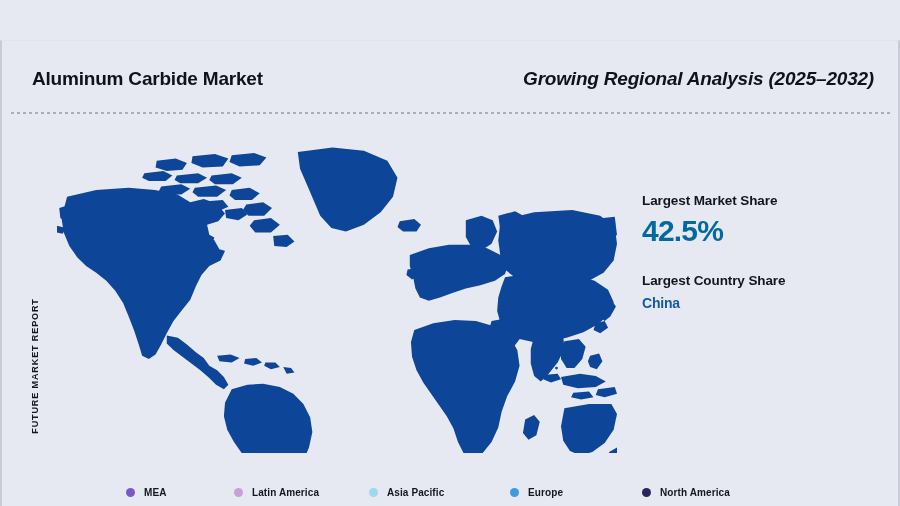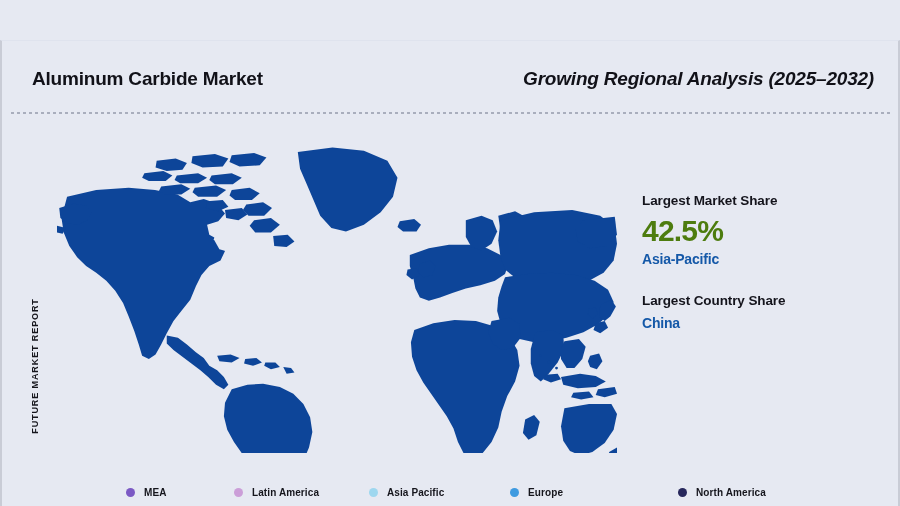--- a/index.html
+++ b/index.html
@@ -57,21 +57,21 @@
 
   .stats{
     position:absolute; left:640px; top:152px; width:250px;
   }
   .stat-block{ margin-bottom:26px; }
   .stat-label{
     font-size:13.5px; font-weight:bold; color:#14141c;
     letter-spacing:-0.1px; margin-bottom:7px;
   }
   .stat-value{
-    font-size:30px; font-weight:bold; color:#4d7c0f;
+    font-size:30px; font-weight:bold; color:#0369a1;
     letter-spacing:-0.8px; line-height:1.05; margin-bottom:4px;
   }
   .stat-region{
     font-size:14px; font-weight:bold; color:#1458a8;
     letter-spacing:-0.2px;
   }
 
   .legend{
     position:absolute; left:0; top:446px; width:900px; height:22px;
   }
@@ -198,21 +198,20 @@
         <circle cx="892" cy="414" r="2.5"></circle>
         <circle cx="864" cy="392" r="2"></circle>
       </g>
     </svg>
   </div>
 
   <div class="stats">
     <div class="stat-block">
       <div class="stat-label">Largest Market Share</div>
       <div class="stat-value">42.5%</div>
-      <div class="stat-region">Asia-Pacific</div>
     </div>
     <div class="stat-block">
       <div class="stat-label">Largest Country Share</div>
       <div class="stat-region">China</div>
     </div>
   </div>
 
   <div class="legend">
     <div class="legend-item" style="left:88px;padding-left:36px;">
       <span class="dot" style="background: rgb(123, 89, 196);"></span>
@@ -223,19 +222,19 @@
       <span>Latin America</span>
     </div>
     <div class="legend-item" style="left:367px;">
       <span class="dot" style="background: rgb(158, 215, 239);"></span>
       <span>Asia Pacific</span>
     </div>
     <div class="legend-item" style="left:508px;">
       <span class="dot" style="background: rgb(62, 154, 224);"></span>
       <span>Europe</span>
     </div>
-    <div class="legend-item" style="left:660px;padding-left:16px;">
+    <div class="legend-item" style="left:624px;padding-left:16px;">
       <span class="dot" style="background: rgb(39, 39, 92);"></span>
       <span>North America</span>
     </div>
   </div>
 
 </div>
 
 </body></html>

